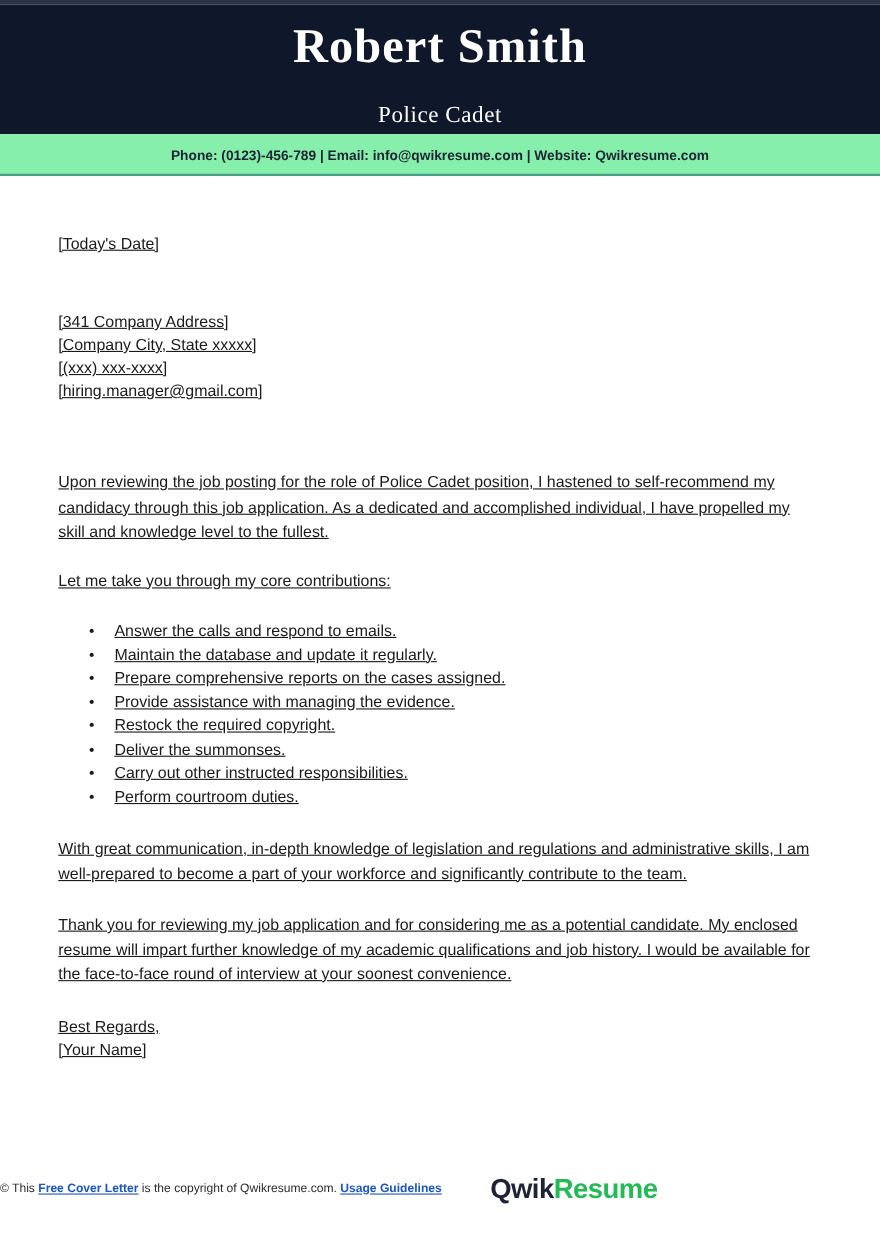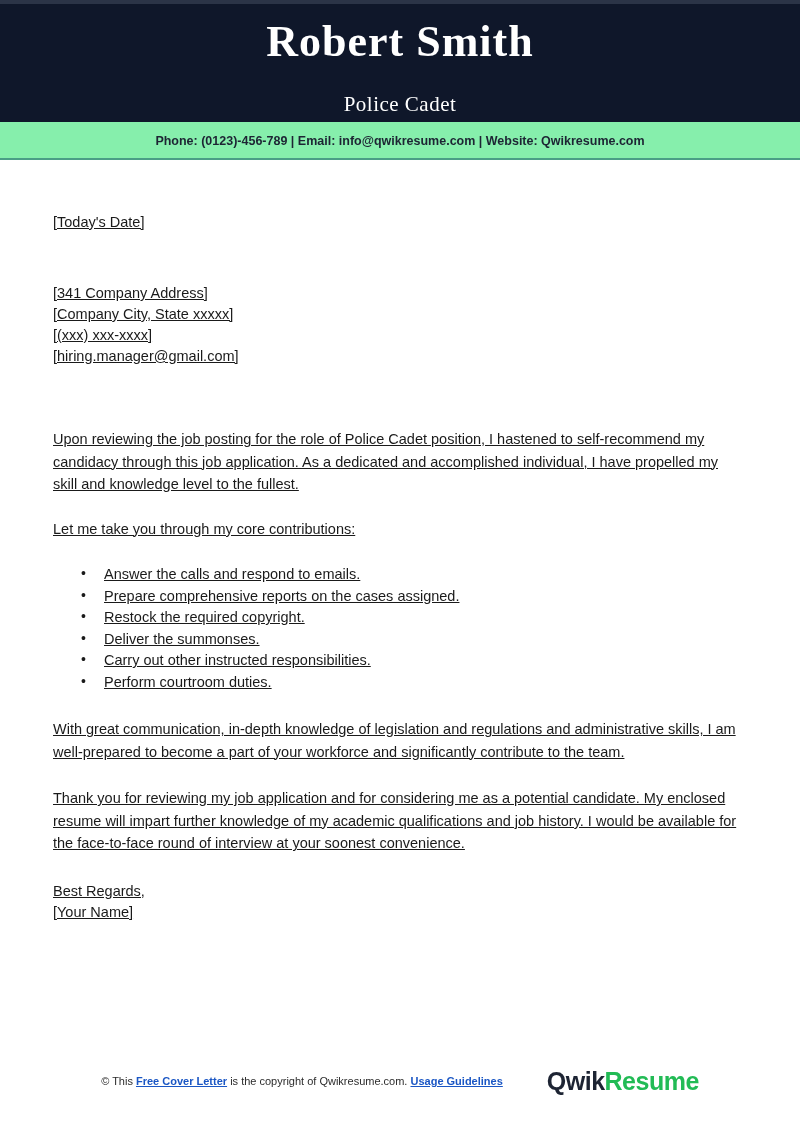--- a/index.html
+++ b/index.html
@@ -118,21 +118,21 @@
 
   
   .footer {
     position: absolute;
     left: 0;
     bottom: 0;
     width: 800px;
     height: 72px;
     display: flex;
     align-items: center;
-    justify-content: center;
+    justify-content: flex-start;
     gap: 44px;
     box-sizing: border-box;
     padding-bottom: 28px;
   }
   .footer-text {
     font-size: 11px;
     color: #2b2b2b;
     white-space: nowrap;
   }
   .footer-text a,
@@ -187,21 +187,23 @@
   <p class="para">Upon reviewing the job posting for the role of Police Cadet position, I hastened to self-recommend my candidacy through this job application. As a dedicated and accomplished individual, I have propelled my skill and knowledge level to the fullest.</p>
 
   <div class="gap-4"></div>
 
   <p class="para">Let me take you through my core contributions:</p>
 
   <div class="gap-5"></div>
 
   <ul class="bullets">
     <li>Answer the calls and respond to emails.</li>
+    <li>Maintain the database and update it regularly.</li>
     <li>Prepare comprehensive reports on the cases assigned.</li>
+    <li>Provide assistance with managing the evidence.</li>
     <li>Restock the required copyright.</li>
     <li>Deliver the summonses.</li>
     <li>Carry out other instructed responsibilities.</li>
     <li>Perform courtroom duties.</li>
   </ul>
 
   <div class="gap-6"></div>
 
   <p class="para">With great communication, in-depth knowledge of legislation and regulations and administrative skills, I am well-prepared to become a part of your workforce and significantly contribute to the team.</p>
 

